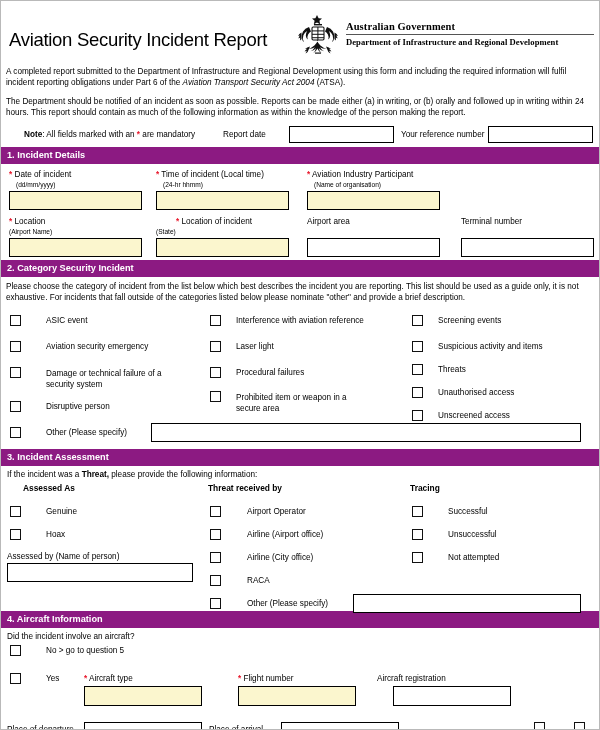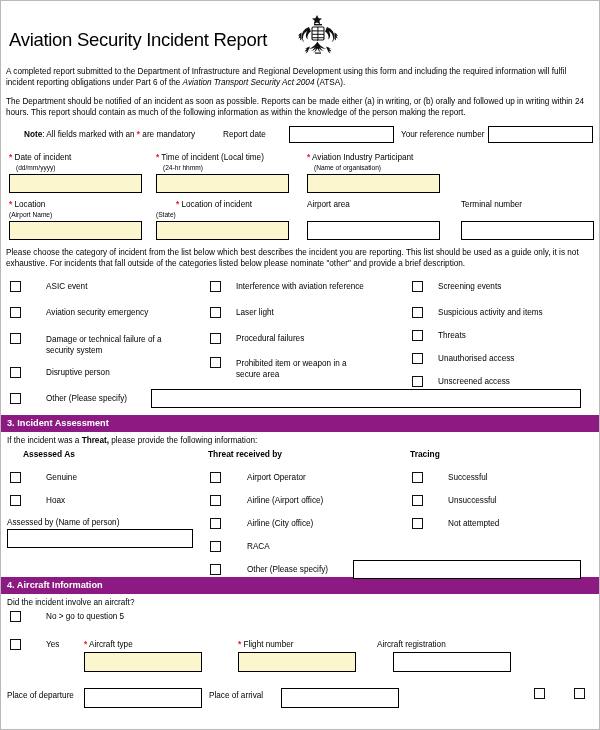--- a/index.html
+++ b/index.html
@@ -73,36 +73,42 @@
         <rect x="21" y="20.8" width="12" height="1"></rect>
         <rect x="21" y="24.2" width="12" height="1"></rect>
         <rect x="26.4" y="14" width="1" height="13"></rect>
         <path d="M27 27 q-1.2 3.4 -3.6 5.6 q-2.6 2.4 -6.2 3.2 q3.8 .2 6.6-1.6 q-1.4 2.6 -4.2 4 q3.2-.6 5.4-3 q-.6 3 -2.8 5 q3-1.4 4.2-4.6 q1.2 3.2 4.2 4.6 q-2.2-2 -2.8-5 q2.2 2.4 5.4 3 q-2.8-1.4 -4.2-4 q2.8 1.8 6.6 1.6 q-3.6-.8 -6.2-3.2 q-2.4-2.2 -3.6-5.6z"></path>
         <path d="M19 33.5 q-3 .6 -5 2.6 l2.2-.3 q-1.8 1.2 -2.6 2.8 l2.4-.9 q-1.2 1.4 -1.4 2.8 l2-1.4z"></path>
         <path d="M35 33.5 q3 .6 5 2.6 l-2.2-.3 q1.8 1.2 2.6 2.8 l-2.4-.9 q1.2 1.4 1.4 2.8 l-2-1.4z"></path>
         <path d="M24 39.5 h6 v1.2 h-6z"></path>
       </g>
     </svg>
 
+    <div class="govblock">
+      <div class="gov1">Australian Government</div>
+      <div class="govrule"></div>
+      <div class="gov2">Department of Infrastructure and Regional Development</div>
+    </div>
   </div>
 
   <div class="para p1"><span>A completed report submitted to the Department of Infrastructure and Regional Development using this form and including the required information will fulfil incident reporting obligations under Part 6 of the </span><span class="ital">Aviation Transport Security Act 2004</span><span> (ATSA).</span></div>
 
   <div class="para p2">The Department should be notified of an incident as soon as possible. Reports can be made either (a) in writing, or (b) orally and followed up in writing within 24 hours. This report should contain as much of the following information as within the knowledge of the person making the report.</div>
 
   <div class="noterow">
     <div class="lbl" style="left:5px;top:5px;padding-left:18px;"><b>Note</b><span>: All fields marked with an </span><span class="ast">*</span><span> are mandatory</span></div>
 
     <div class="lbl" style="left:222px;top:5px;">Report date</div>
     <div class="box" style="left:288px;top:1px;width:105px;height:17px;"></div>
 
     <div class="lbl" style="left:400px;top:5px;">Your reference number</div>
     <div class="box" style="left:487px;top:1px;width:105px;height:17px;"></div>
   </div>
 
+  <div class="secbar">1. Incident Details</div>
 
   <div class="sec" style="height:96px;">
 
     <div class="flbl" style="left:8px;top:6px;"><span class="ast">*</span>
       <span>Date of incident</span></div>
     <div class="sub" style="left:15px;top:17px;">(dd/mm/yyyy)</div>
     <div class="box req" style="left:8px;top:27px;width:133px;height:19px;"></div>
 
     <div class="flbl" style="left:155px;top:6px;"><span class="ast">*</span>
       <span>Time of incident (Local time)</span></div>
@@ -124,20 +130,21 @@
     <div class="sub" style="left:155px;top:64px;">(State)</div>
     <div class="box req" style="left:155px;top:74px;width:133px;height:19px;"></div>
 
     <div class="flbl" style="left:306px;top:53px;">Airport area</div>
     <div class="box" style="left:306px;top:74px;width:133px;height:19px;"></div>
 
     <div class="flbl" style="left:460px;top:53px;">Terminal number</div>
     <div class="box" style="left:460px;top:74px;width:133px;height:19px;"></div>
   </div>
 
+  <div class="secbar">2. Category Security Incident</div>
 
   <div class="sec" style="height:172px;">
     <div class="para" style="padding-top:4px;line-height:11.2px;">Please choose the category of incident from the list below which best describes the incident you are reporting. This list should be used as a guide only, it is not exhaustive. For incidents that fall outside of the categories listed below please nominate "other" and provide a brief description.</div>
 
     <div class="cb" style="left:9px;top:38px;"></div>
     <div class="cbl" style="left:45px;top:39px;">ASIC event</div>
 
     <div class="cb" style="left:9px;top:64px;"></div>
     <div class="cbl" style="left:45px;top:65px;">Aviation security emergency</div>
 

